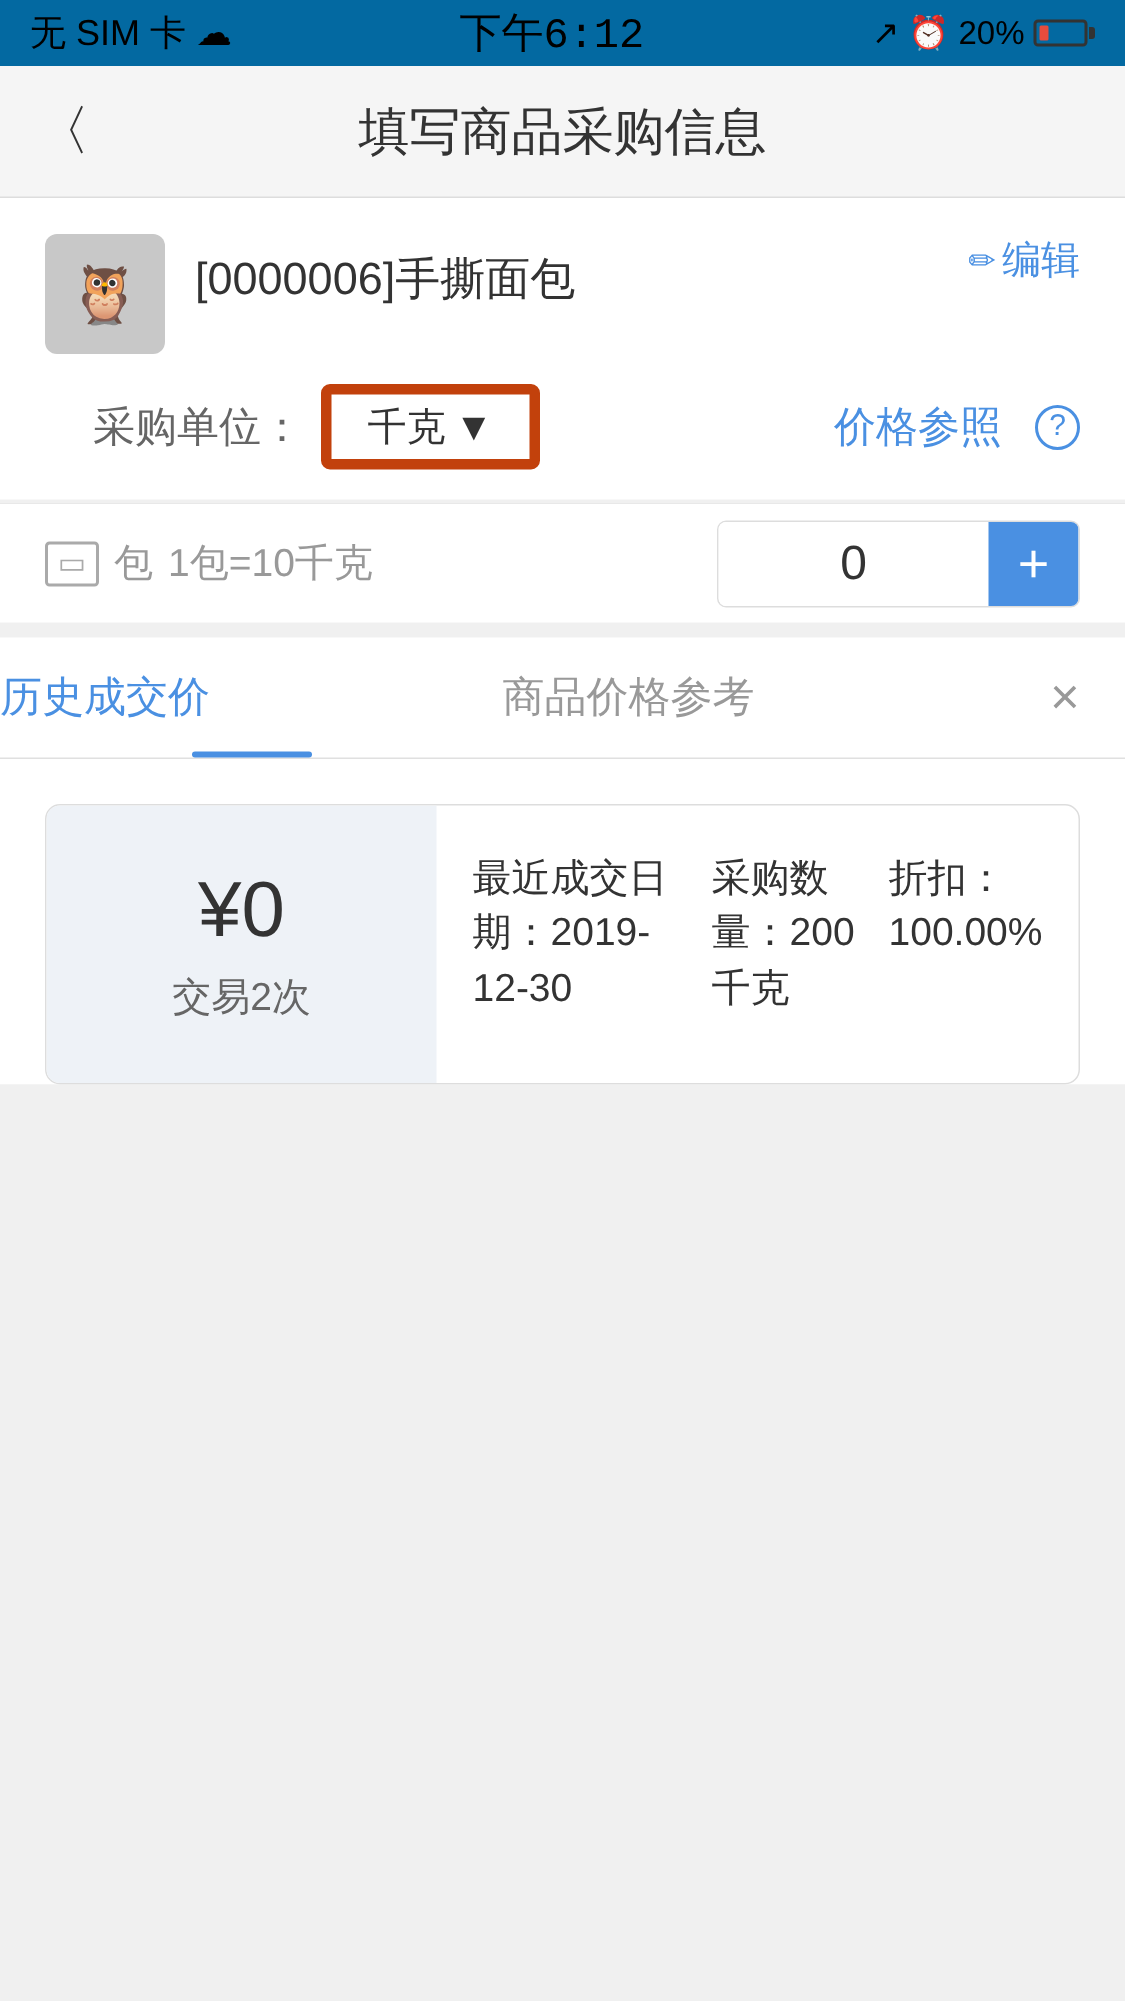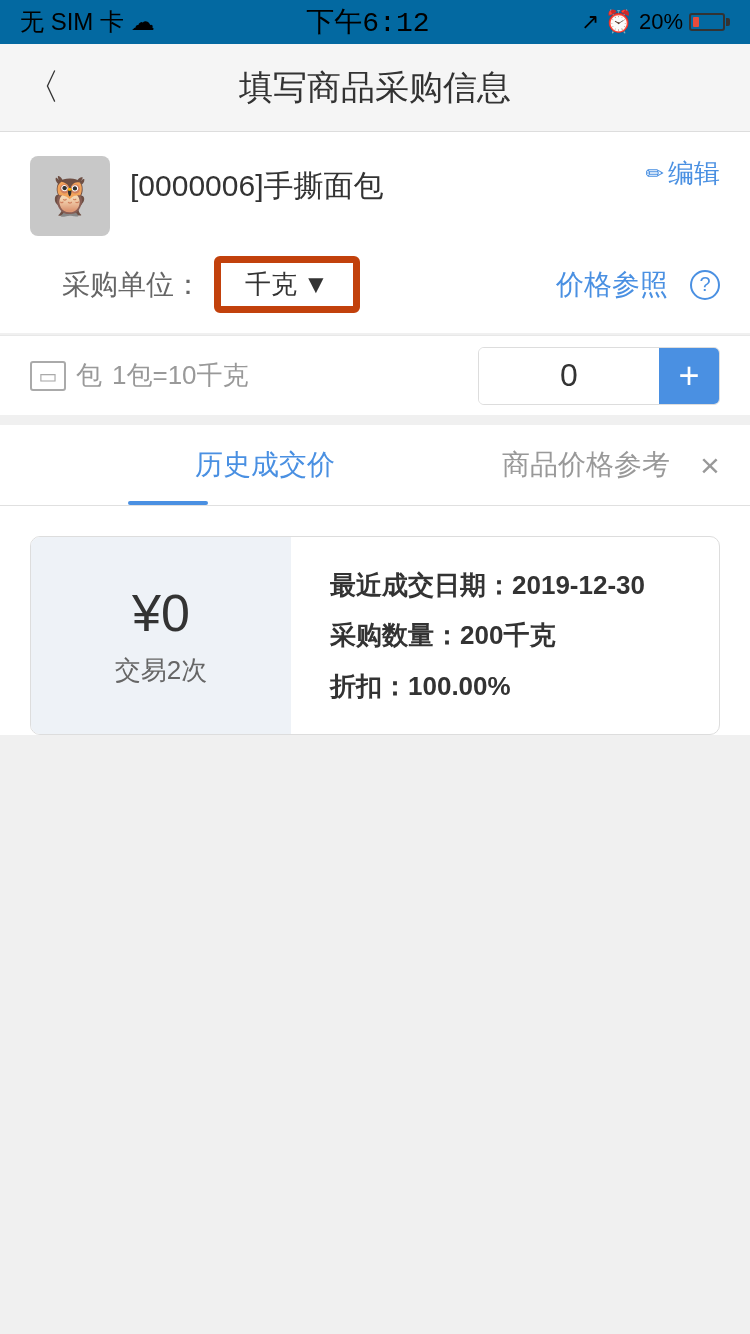--- a/index.html
+++ b/index.html
@@ -238,21 +238,21 @@
       align-items: center;
       border-bottom: 1px solid #e0e0e0;
       margin-top: 10px;
       position: relative;
     }
     .tab-item {
       flex: 1;
       height: 80px;
       display: flex;
       flex-direction: column;
-      align-items: flex-end;
+      align-items: flex-start;
       justify-content: center;
       cursor: pointer;
       position: relative;
     }
     .tab-label {
       font-size: 28px;
       color: #999;
     }
     .tab-label.active { color: #4a90e2; }
     .tab-underline {
@@ -302,25 +302,24 @@
       color: #333;
       font-weight: 300;
     }
     .trade-count {
       font-size: 26px;
       color: #666;
       margin-top: 10px;
     }
     .price-right-panel {
       flex: 1;
-      padding: 30px 39px;
-      display: flex;
-      flex-direction: column;
+      padding: 30px 24px;
+      display: flex;
+      flex-direction: row;
       gap: 14px;
-      font-weight: bold;
     }
     .price-detail-row {
       font-size: 26px;
       color: #333;
       line-height: 1.4;
     }
 
     
     .main-content {
       background: #f0f0f0;

